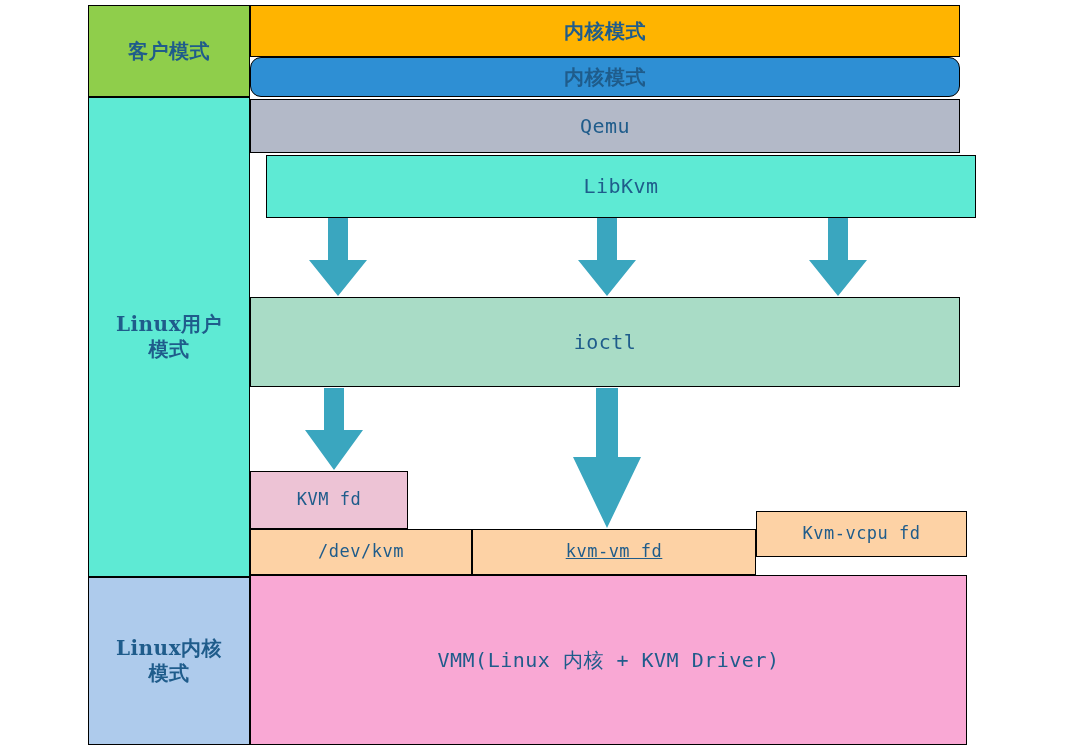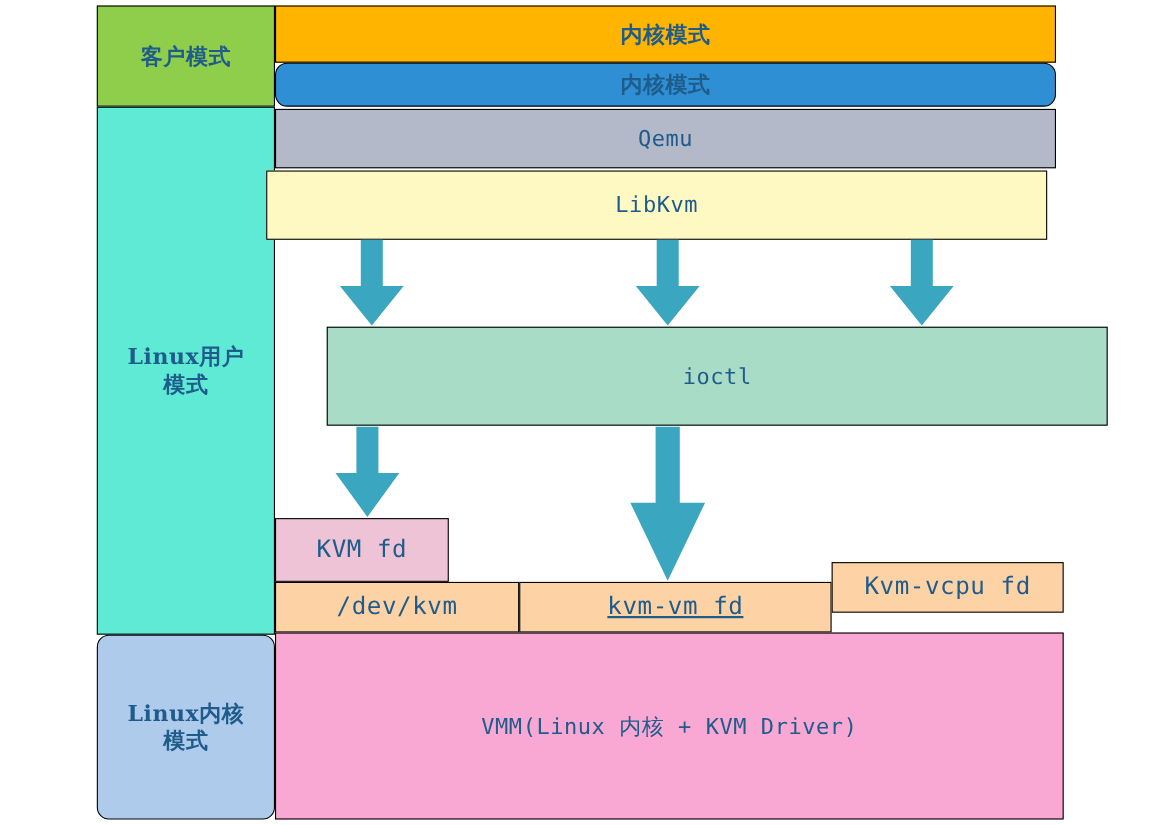--- a/index.html
+++ b/index.html
@@ -39,37 +39,37 @@
     font-family: "DejaVu Serif", "Liberation Serif", serif;
     font-weight: bold;
   }
   .mono {
     font-family: "DejaVu Sans Mono", "Liberation Mono", monospace;
   }
 
   
   #band-guest   { left: 88px;  top: 5px;   width: 162px; height: 92px; background: #8fce4b; }
   #band-user    { left: 88px;  top: 97px;  width: 162px; height: 480px; background: #5eead4; }
-  #band-kernel  { left: 88px;  top: 577px; width: 162px; height: 168px; background: #aecbec; border-radius: 11px; }
+  #band-kernel  { left: 88px;  top: 577px; width: 162px; height: 168px; background: #aecbec; }
 
   
   #box-usermode   { left: 250px; top: 5px;   width: 710px; height: 52px;  background: #ffb400; }
   #box-kernelmode { left: 250px; top: 57px;  width: 710px; height: 40px;  background: #2e8fd4; border-radius: 11px; }
   #box-qemu       { left: 250px; top: 99px;  width: 710px; height: 54px;  background: #b3b9c8; }
-  #box-libkvm     { left: 242px; top: 155px; width: 710px; height: 63px;  background: #fef9c3; }
-  #box-ioctl      { left: 250px; top: 297px; width: 710px; height: 90px;  background: #a9dcc6; margin-left: 47px; }
+  #box-libkvm     { left: 266px; top: 155px; width: 710px; height: 63px;  background: #5eead4; }
+  #box-ioctl      { left: 250px; top: 297px; width: 710px; height: 90px;  background: #a9dcc6; }
 
   #box-kvmfd      { left: 250px; top: 471px; width: 158px; height: 58px;  background: #edc3d5; }
   #box-devkvm     { left: 250px; top: 529px; width: 222px; height: 46px;  background: #fdd2a5; }
   #box-kvmvmfd    { left: 472px; top: 529px; width: 284px; height: 46px;  background: #fdd2a5; text-decoration: underline; }
   #box-kvmvcpufd  { left: 756px; top: 511px; width: 211px; height: 46px;  background: #fdd2a5; }
 
   #box-vmm        { left: 250px; top: 575px; width: 717px; height: 170px; background: #f9a8d4; }
 
-  .box.small { font-size: 22px; }
+  .box.small { font-size: 17px; }
   .arrow-layer {
     position: absolute;
     left: 0; top: 0;
     width: 1068px;
     height: 750px;
     pointer-events: none;
   }
 </style>
 </head>
 <body>

